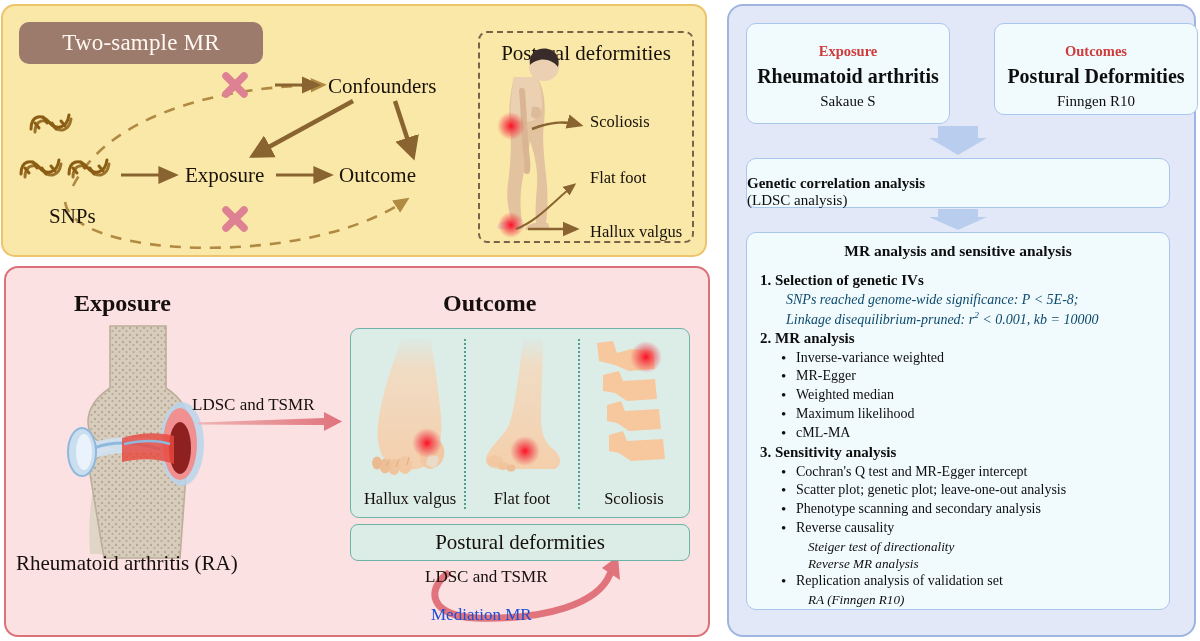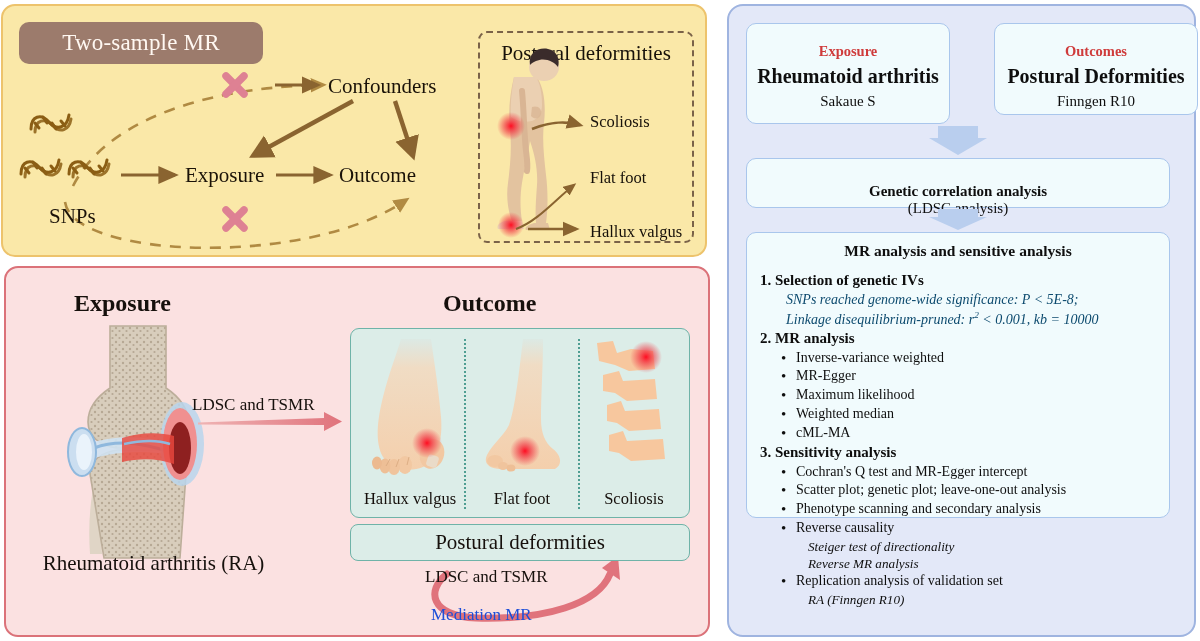--- a/index.html
+++ b/index.html
@@ -66,21 +66,21 @@
   #lbl-scoliosis    { left:110px; top:79px; }
   #lbl-flatfoot     { left:110px; top:135px; }
   #lbl-halluxvalgus { left:110px; top:189px; }
 
   
   .pink-heading { position:absolute; font-size:24px; font-weight:bold; color:#16100c; }
   #heading-exposure { left:68px; top:22px; }
   #heading-outcome  { left:437px; top:22px; }
 
   #ra-caption {
-    position:absolute; left:10px; top:283px; width:275px; text-align:center;
+    position:absolute; left:10px; top:283px; width:275px; text-align:left;
     font-size:21px; color:#16100c;
   }
   #ldsc-tsmr-label {
     position:absolute; left:186px; top:127px; font-size:17px; color:#16100c; white-space:nowrap;
   }
 
   #outcome-box {
     position:absolute; left:344px; top:60px; width:340px; height:190px;
     background:#DCEDE8; border:1.8px solid #6FB3A8; border-radius:9px;
   }
@@ -113,28 +113,28 @@
   #pink-svg { position:absolute; left:0; top:0; width:702px; height:367px; overflow:visible; }
 
   
   .flow-box {
     position:absolute; background:#F1FBFD; border:1.6px solid #A9C6EC;
     border-radius:10px;
   }
   #box-exposure { left:17px;  top:17px;  width:204px; height:101px; }
   #box-outcomes { left:237px; top:17px;  width:204px; height:92px;margin-left:28px; }
   #box-ldsc     { left:17px;  top:152px; width:424px; height:50px;  }
-  #box-mr       { left:17px;  top:226px; width:424px; height:286px; }
+  #box-mr       { left:17px;  top:226px; width:424px; height:378px; }
 
   .flow-inner { text-align:center; padding-top:17px; }
   .kw-red    { color:#CF3B3B; font-weight:bold; font-size:14.5px; line-height:1.45; }
   .kw-bold   { color:#0e0e0e; font-weight:bold; font-size:20px; line-height:1.45; }
   .kw-plain  { color:#0e0e0e; font-size:15px; line-height:1.45; }
 
-  #ldsc-inner { text-align:center; padding-top:24px; }
+  #ldsc-inner { text-align:left; padding-top:16px; }
   #ldsc-t1 { font-weight:bold; font-size:15px; color:#0e0e0e; }
   #ldsc-t2 { font-size:15px; color:#0e0e0e; }
 
   .flow-arrow { position:absolute; }
   #arrow-1 { left:199px; top:120px; width:60px; height:30px; }
   #arrow-2 { left:199px; top:203px; width:60px; height:22px; }
 
   #mr-title {
     text-align:center; font-weight:bold; font-size:15.5px; color:#0e0e0e;
     padding-top:9px;
@@ -454,22 +454,22 @@
     <div id="mr-title">MR analysis and sensitive analysis</div>
     <div id="mr-list">
 
       <div class="num-item">1. Selection of genetic IVs</div>
       <div class="ital-sub">SNPs reached genome-wide significance: P &lt; 5E-8;</div>
       <div class="ital-sub">Linkage disequilibrium-pruned: r<sup>2</sup> &lt; 0.001, kb = 10000</div>
 
       <div class="num-item">2. MR analysis</div>
       <div class="bullet-item">Inverse-variance weighted</div>
       <div class="bullet-item">MR-Egger</div>
+      <div class="bullet-item">Weighted median</div>
       <div class="bullet-item">Maximum likelihood</div>
-      <div class="bullet-item">Weighted median</div>
       <div class="bullet-item">cML-MA</div>
 
       <div class="num-item">3. Sensitivity analysis</div>
       <div class="bullet-item">Cochran's Q test and MR-Egger intercept</div>
       <div class="bullet-item">Scatter plot; genetic plot; leave-one-out analysis</div>
       <div class="bullet-item">Phenotype scanning and secondary analysis</div>
       <div class="bullet-item">Reverse causality</div>
       <div class="ital-sub2">Steiger test of directionality</div>
       <div class="ital-sub2">Reverse MR analysis</div>
       <div class="bullet-item">Replication analysis of validation set</div>

